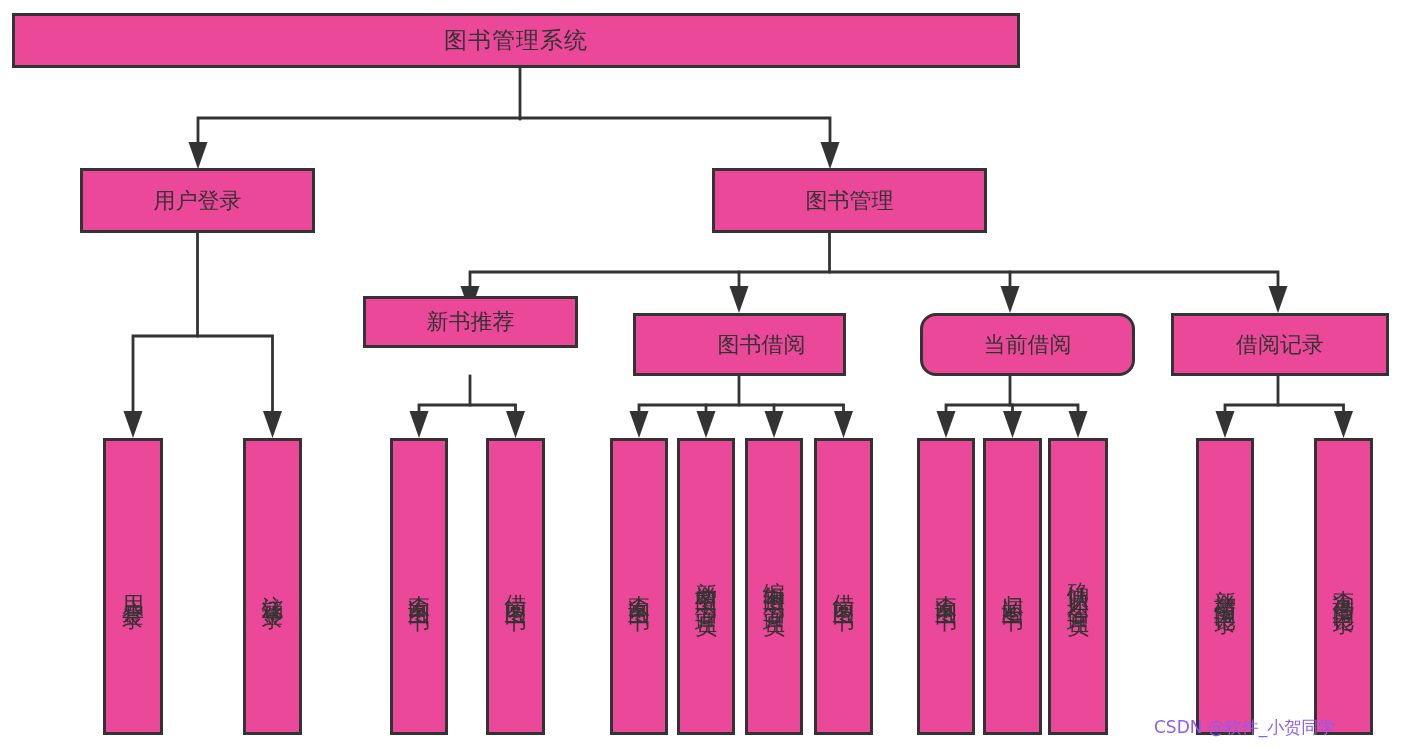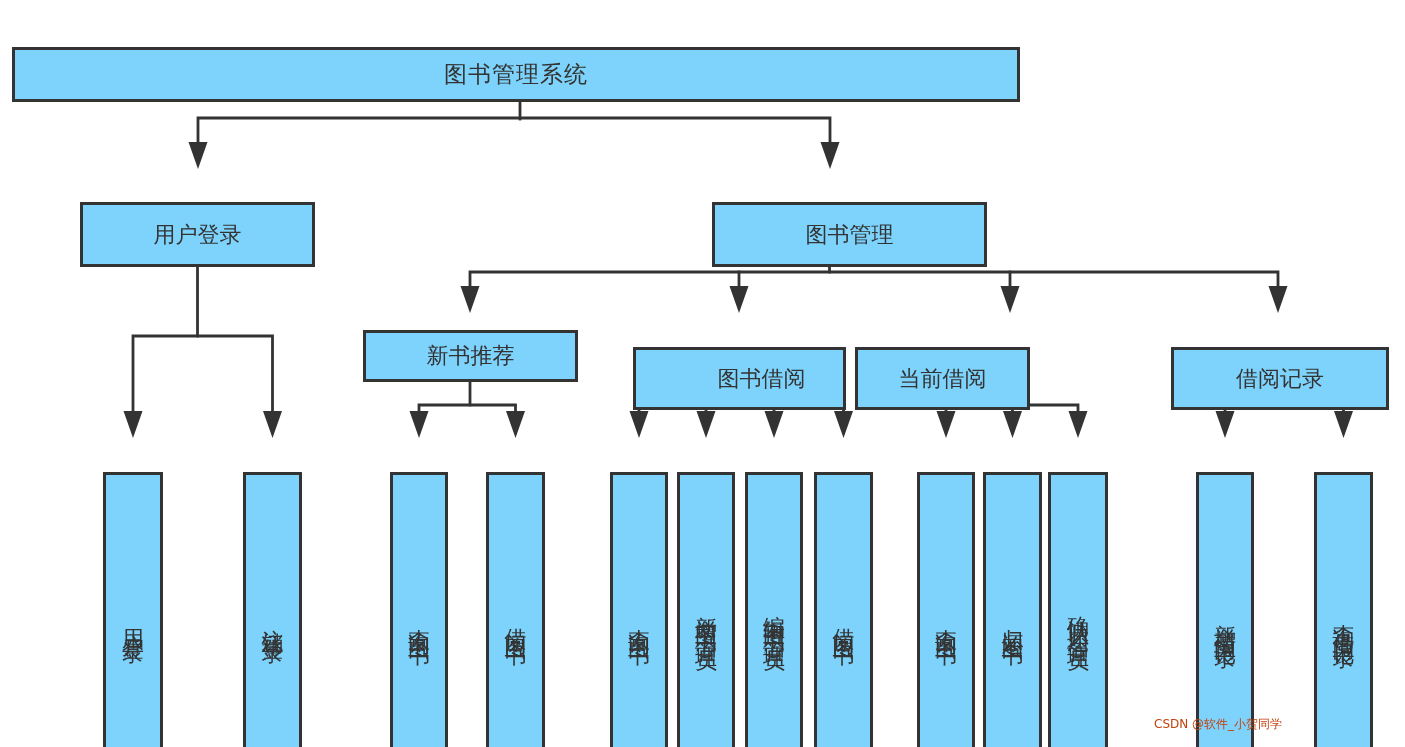--- a/index.html
+++ b/index.html
@@ -8,41 +8,40 @@
     width:1405px;height:747px;
     background:#ffffff;
     font-family:"DejaVu Sans","Liberation Sans",sans-serif;
     overflow:hidden;
   }
   .connectors{position:absolute;left:0;top:0;}
   .box{
     position:absolute;
     box-sizing:border-box;
     border:3px solid #333333;
-    background:#7dd3fc;
+    background:#ec4899;
     display:flex;
     align-items:center;
     justify-content:center;
     color:#333333;
-    margin-top:34px;
   }
   .h-label{font-size:22px;white-space:nowrap;}
   .root-label{font-size:23px;letter-spacing:1px;}
   .v-label{
     writing-mode:vertical-rl;
     text-orientation:mixed;
     font-size:22px;
     letter-spacing:5px;
     line-height:1;
   }
   .watermark{
     position:absolute;
     left:1154px;top:716px;
-    font-size:12px;
-    color:#c2410c;
+    font-size:17px;
+    color:#8b5cf6;
     white-space:nowrap;
   }
 </style>
 </head>
 <body>
 
 <div class="canvas">
 
   <svg class="connectors" width="1405" height="747" viewBox="0 0 1405 747">
     <g stroke="#333333" stroke-width="2.8" fill="none" stroke-linecap="square">
@@ -106,21 +105,21 @@
   <div class="box" style="left:712px;top:168px;width:275px;height:65px;">
     <span class="h-label">图书管理</span>
   </div>
 
   <div class="box" style="left:363px;top:296px;width:215px;height:52px;">
     <span class="h-label">新书推荐</span>
   </div>
   <div class="box" style="left:633px;top:313px;width:213px;height:63px;padding-left:44px;">
     <span class="h-label">图书借阅</span>
   </div>
-  <div class="box" style="left:855px;top:313px;width:175px;height:63px;">
+  <div class="box" style="left:920px;top:313px;width:215px;height:63px;border-radius:16px;">
     <span class="h-label">当前借阅</span>
   </div>
   <div class="box" style="left:1171px;top:313px;width:218px;height:63px;">
     <span class="h-label">借阅记录</span>
   </div>
 
   <div class="box" style="left:103px;top:438px;width:60px;height:297px;">
     <span class="v-label">用户登录</span>
   </div>
   <div class="box" style="left:243px;top:438px;width:59px;height:297px;">

